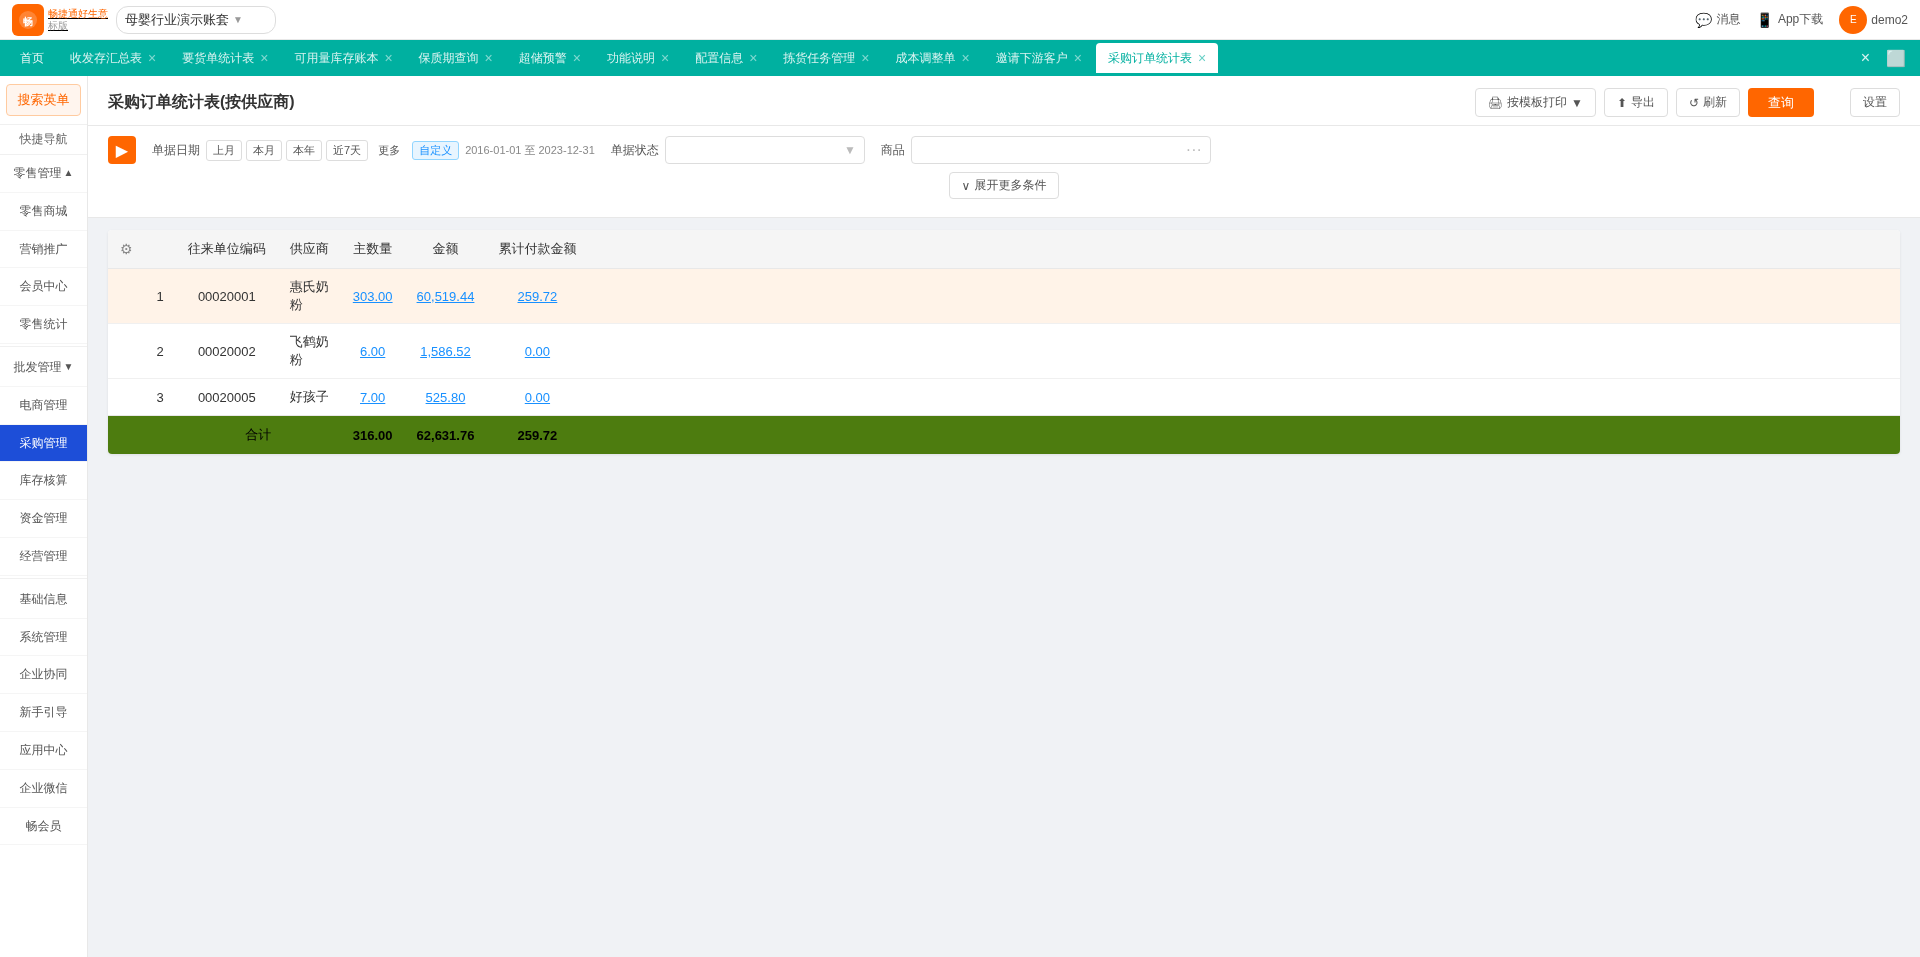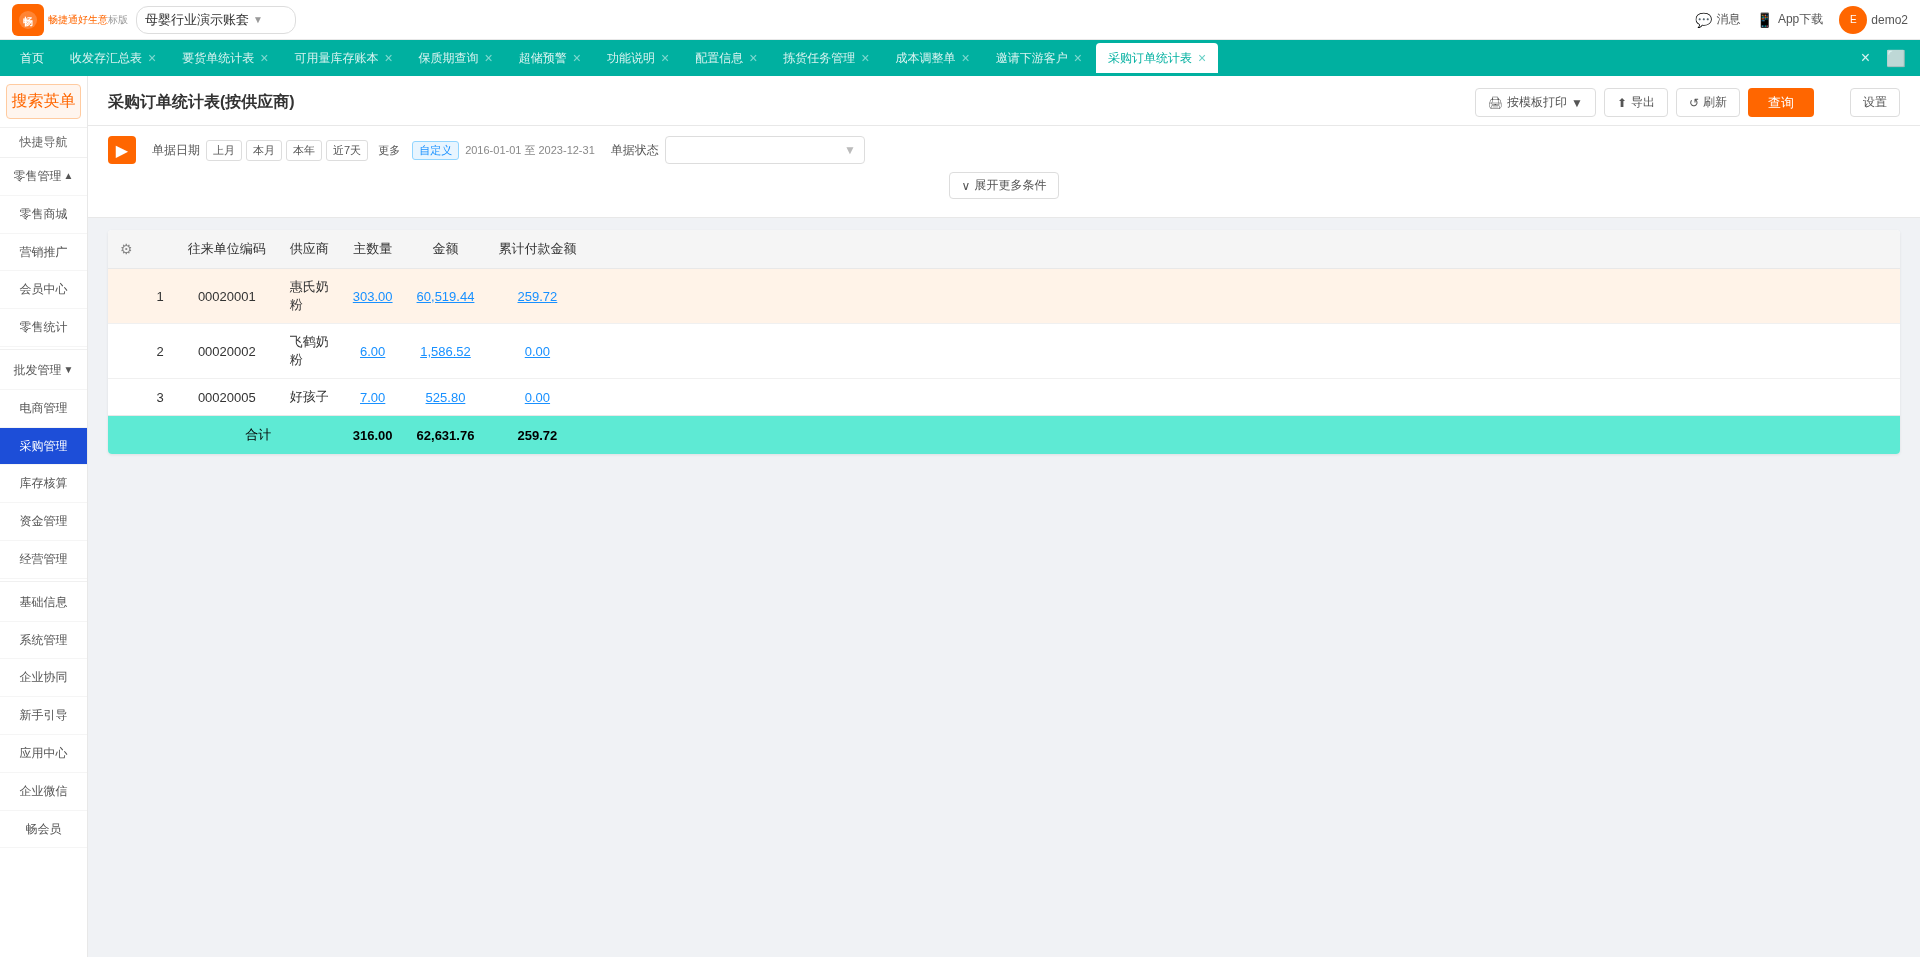--- a/index.html
+++ b/index.html
@@ -24,21 +24,21 @@
     .nav-tab-home { color: rgba(255,255,255,0.9); padding: 0 12px; font-size: 12px; cursor: pointer; }
     .nav-right-actions { margin-left: auto; display: flex; align-items: center; gap: 4px; }
     .nav-action-btn { color: rgba(255,255,255,0.85); cursor: pointer; font-size: 16px; padding: 2px 6px; }
 
     
     .main-layout { display: flex; flex: 1; overflow: hidden; }
 
     
     .sidebar { width: 88px; background: #fff; border-right: 1px solid #e8e8e8; display: flex; flex-direction: column; overflow-y: auto; }
     .sidebar-search { padding: 8px 6px; border-bottom: 1px solid #f0f0f0; }
-    .sidebar-search-btn { width: 100%; padding: 6px 4px; background: #fff5ee; border: 1px solid #ffcba0; border-radius: 4px; color: #ff6600; font-size: 16px; cursor: pointer; text-align: center; }
+    .sidebar-search-btn { width: 100%; padding: 6px 4px; background: #fff5ee; border: 1px solid #ffcba0; border-radius: 4px; color: #ff6600; font-size: 13px; cursor: pointer; text-align: center; }
     .sidebar-nav-btn { padding: 6px 4px; border-bottom: 1px solid #f0f0f0; text-align: center; color: #666; font-size: 12px; cursor: pointer; }
     .sidebar-item { padding: 10px 4px; text-align: center; color: #555; font-size: 12px; cursor: pointer; border-bottom: 1px solid #f5f5f5; line-height: 1.4; }
     .sidebar-item.active { background: #1d4ed8; color: #fff; }
     .sidebar-item-with-arrow { display: flex; align-items: center; justify-content: center; gap: 2px; }
     .divider-line { height: 1px; background: #f0f0f0; margin: 2px 0; }
 
     
     .content-area { flex: 1; display: flex; flex-direction: column; overflow: hidden; background: #f0f2f5; }
 
     
@@ -72,38 +72,38 @@
     .data-table thead tr { background: #f5f5f5; }
     .data-table thead th { padding: 10px 12px; text-align: center; font-size: 13px; font-weight: 500; color: #333; border-bottom: 1px solid #e8e8e8; white-space: nowrap; }
     .data-table tbody tr { border-bottom: 1px solid #f0f0f0; }
     .data-table tbody tr.row-highlighted { background: #fff3e8; }
     .data-table tbody td { padding: 9px 12px; text-align: center; font-size: 13px; color: #333; }
     .td-number { color: #1890ff; text-decoration: underline; cursor: pointer; }
     .col-settings { width: 32px; text-align: center; }
     .settings-icon { color: #888; cursor: pointer; font-size: 14px; }
 
     
-    .table-footer { background: #5eead4; }
+    .table-footer { background: #4d7c0f; }
     .table-footer td { font-weight: 500; padding: 10px 12px; border-top: 1px solid #e8e8e8; }
 
     .expand-more-row { display: flex; justify-content: center; padding: 8px 0; }
   </style>
 </head>
 <body>
 
 <div class="top-bar">
   <div class="top-bar-left">
     <div class="logo-area">
       <div class="logo-icon">
         <svg width="20" height="20" viewBox="0 0 20 20">
           <circle cx="10" cy="10" r="9" fill="#fff" opacity="0.2"></circle>
           <text x="10" y="15" text-anchor="middle" fill="#fff" font-size="10" font-weight="bold">畅</text>
         </svg>
       </div>
-      <div style="display:flex;flex-direction:row;line-height:1.2;">
+      <div style="display:flex;flex-direction:column;line-height:1.2;text-decoration:underline;">
         <span class="logo-text" style="font-size:10px;color:#ff6600;">畅捷通好生意</span>
         <span style="font-size:10px;color:#999;">标版</span>
       </div>
     </div>
     <div class="store-select">
       <span>母婴行业演示账套</span>
       <span style="color:#999;font-size:10px;">▼</span>
     </div>
   </div>
   <div class="top-bar-right">
@@ -257,20 +257,27 @@
           <span class="date-custom-tag">自定义</span>
           <span class="date-range-text">2016-01-01 至 2023-12-31</span>
         </div>
         <div class="filter-group">
           <span class="filter-label">单据状态</span>
           <div class="select-box">
             <span style="color:#ccc;"></span>
             <span style="color:#bbb;">▼</span>
           </div>
         </div>
+        <div class="filter-group">
+          <span class="filter-label">商品</span>
+          <div class="goods-input">
+            <span style="color:#ccc;flex:1;"></span>
+            <span style="color:#bbb;font-size:16px;">···</span>
+          </div>
+        </div>
       </div>
       <div class="expand-more-row">
         <button class="expand-btn">
           <span>∨</span>
           <span>展开更多条件</span>
         </button>
       </div>
     </div>
 
     <div class="table-container">

